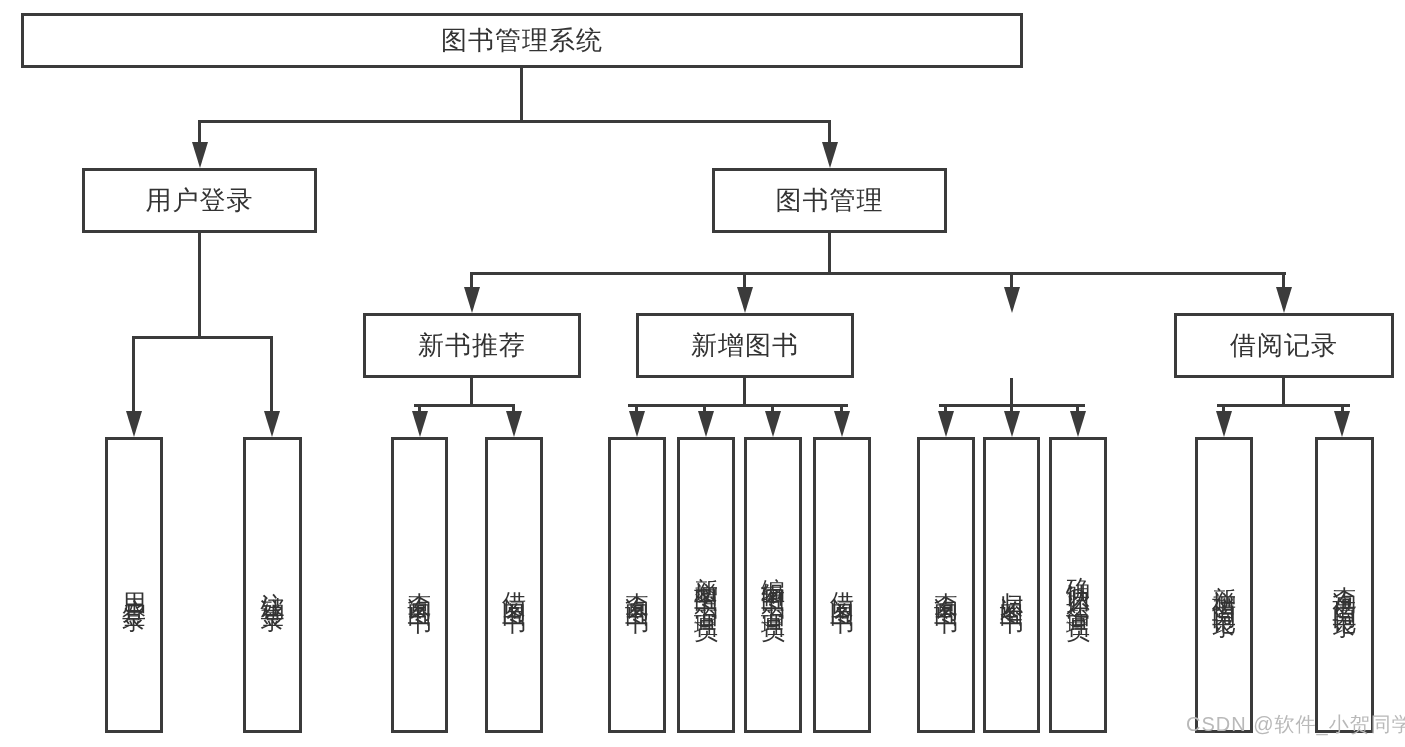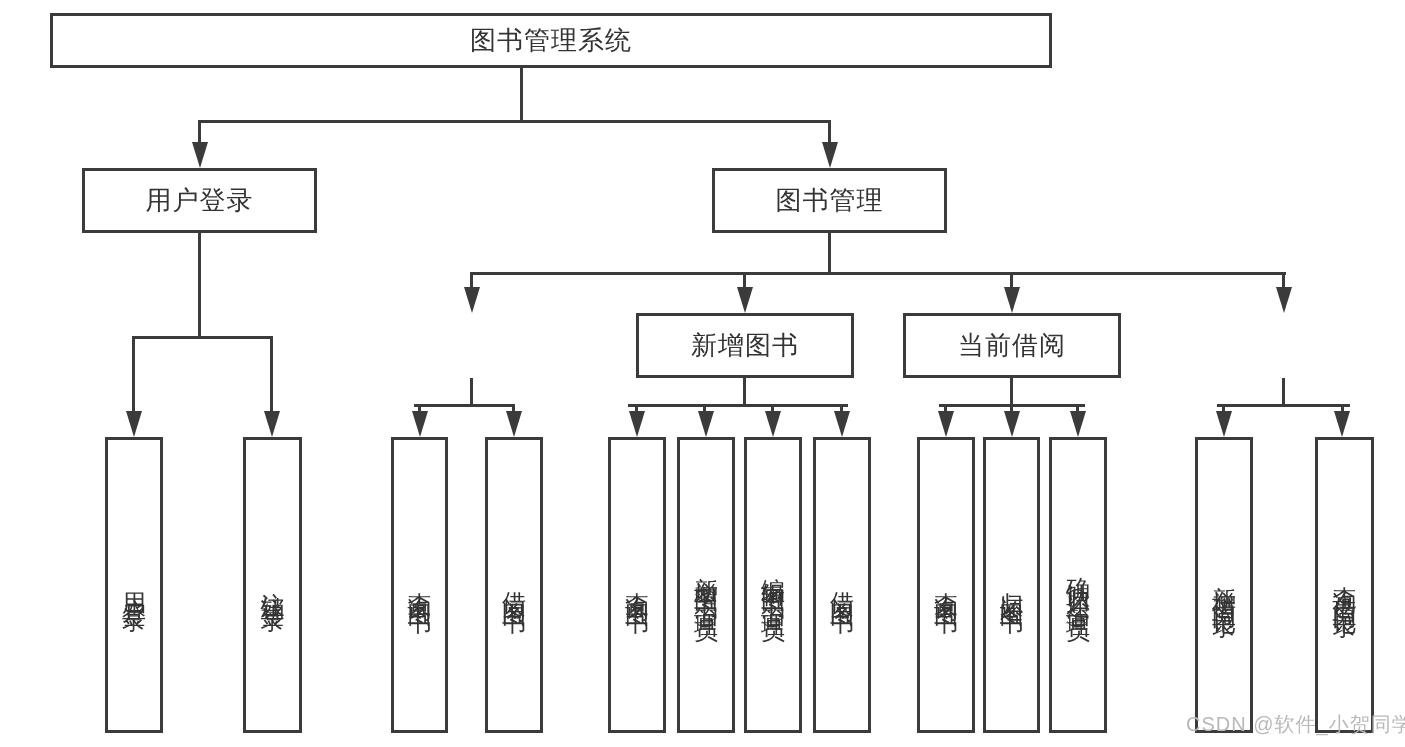--- a/index.html
+++ b/index.html
@@ -17,21 +17,21 @@
            border-left:8px solid transparent; border-right:8px solid transparent;
            border-top:26px solid #3b3b3b; }
   .watermark { position:absolute; left:1186px; top:711px; font-size:20px; color:#b9b9b9;
                letter-spacing:1px; white-space:nowrap; }
 </style>
 </head>
 <body>
 
 <div class="stage">
 
-  <div class="bx" style="left:21px; top:13px; width:1002px; height:55px;margin-left:29px;">
+  <div class="bx" style="left:21px; top:13px; width:1002px; height:55px;">
     <span class="htext">图书管理系统</span>
   </div>
 
   <div class="vl" style="left:520px; top:68px; height:55px;"></div>
   <div class="hl" style="left:198px; top:120px; width:633px;"></div>
   <div class="vl" style="left:198px; top:120px; height:26px;"></div>
   <div class="arrow" style="left:192px; top:142px;"></div>
   <div class="vl" style="left:828px; top:120px; height:26px;"></div>
   <div class="arrow" style="left:822px; top:142px;"></div>
 
@@ -53,25 +53,28 @@
   <div class="hl" style="left:470px; top:272px; width:816px;"></div>
   <div class="vl" style="left:470px; top:272px; height:18px;"></div>
   <div class="arrow" style="left:464px; top:287px;"></div>
   <div class="vl" style="left:743px; top:272px; height:18px;"></div>
   <div class="arrow" style="left:737px; top:287px;"></div>
   <div class="vl" style="left:1010px; top:272px; height:18px;"></div>
   <div class="arrow" style="left:1004px; top:287px;"></div>
   <div class="vl" style="left:1282px; top:272px; height:18px;"></div>
   <div class="arrow" style="left:1276px; top:287px;"></div>
 
+  <div class="bx" style="left:363px; top:313px; width:218px; height:65px;">
+    <span class="htext">新书推荐</span>
+  </div>
   <div class="bx" style="left:636px; top:313px; width:218px; height:65px;">
     <span class="htext">新增图书</span>
   </div>
-  <div class="bx" style="left:903px; top:313px; width:218px; height:65px;">
-    <span class="htext">当前借阅</span>
+  <div class="bx" style="left:1174px; top:313px; width:220px; height:65px;">
+    <span class="htext">借阅记录</span>
   </div>
 
   <div class="vl" style="left:470px; top:378px; height:29px;"></div>
   <div class="vl" style="left:743px; top:378px; height:29px;"></div>
   <div class="vl" style="left:1010px; top:378px; height:29px;"></div>
   <div class="vl" style="left:1282px; top:378px; height:29px;"></div>
 
   <div class="hl" style="left:414px; top:404px; width:101px;"></div>
   <div class="hl" style="left:628px; top:404px; width:220px;"></div>
   <div class="hl" style="left:939px; top:404px; width:146px;"></div>

